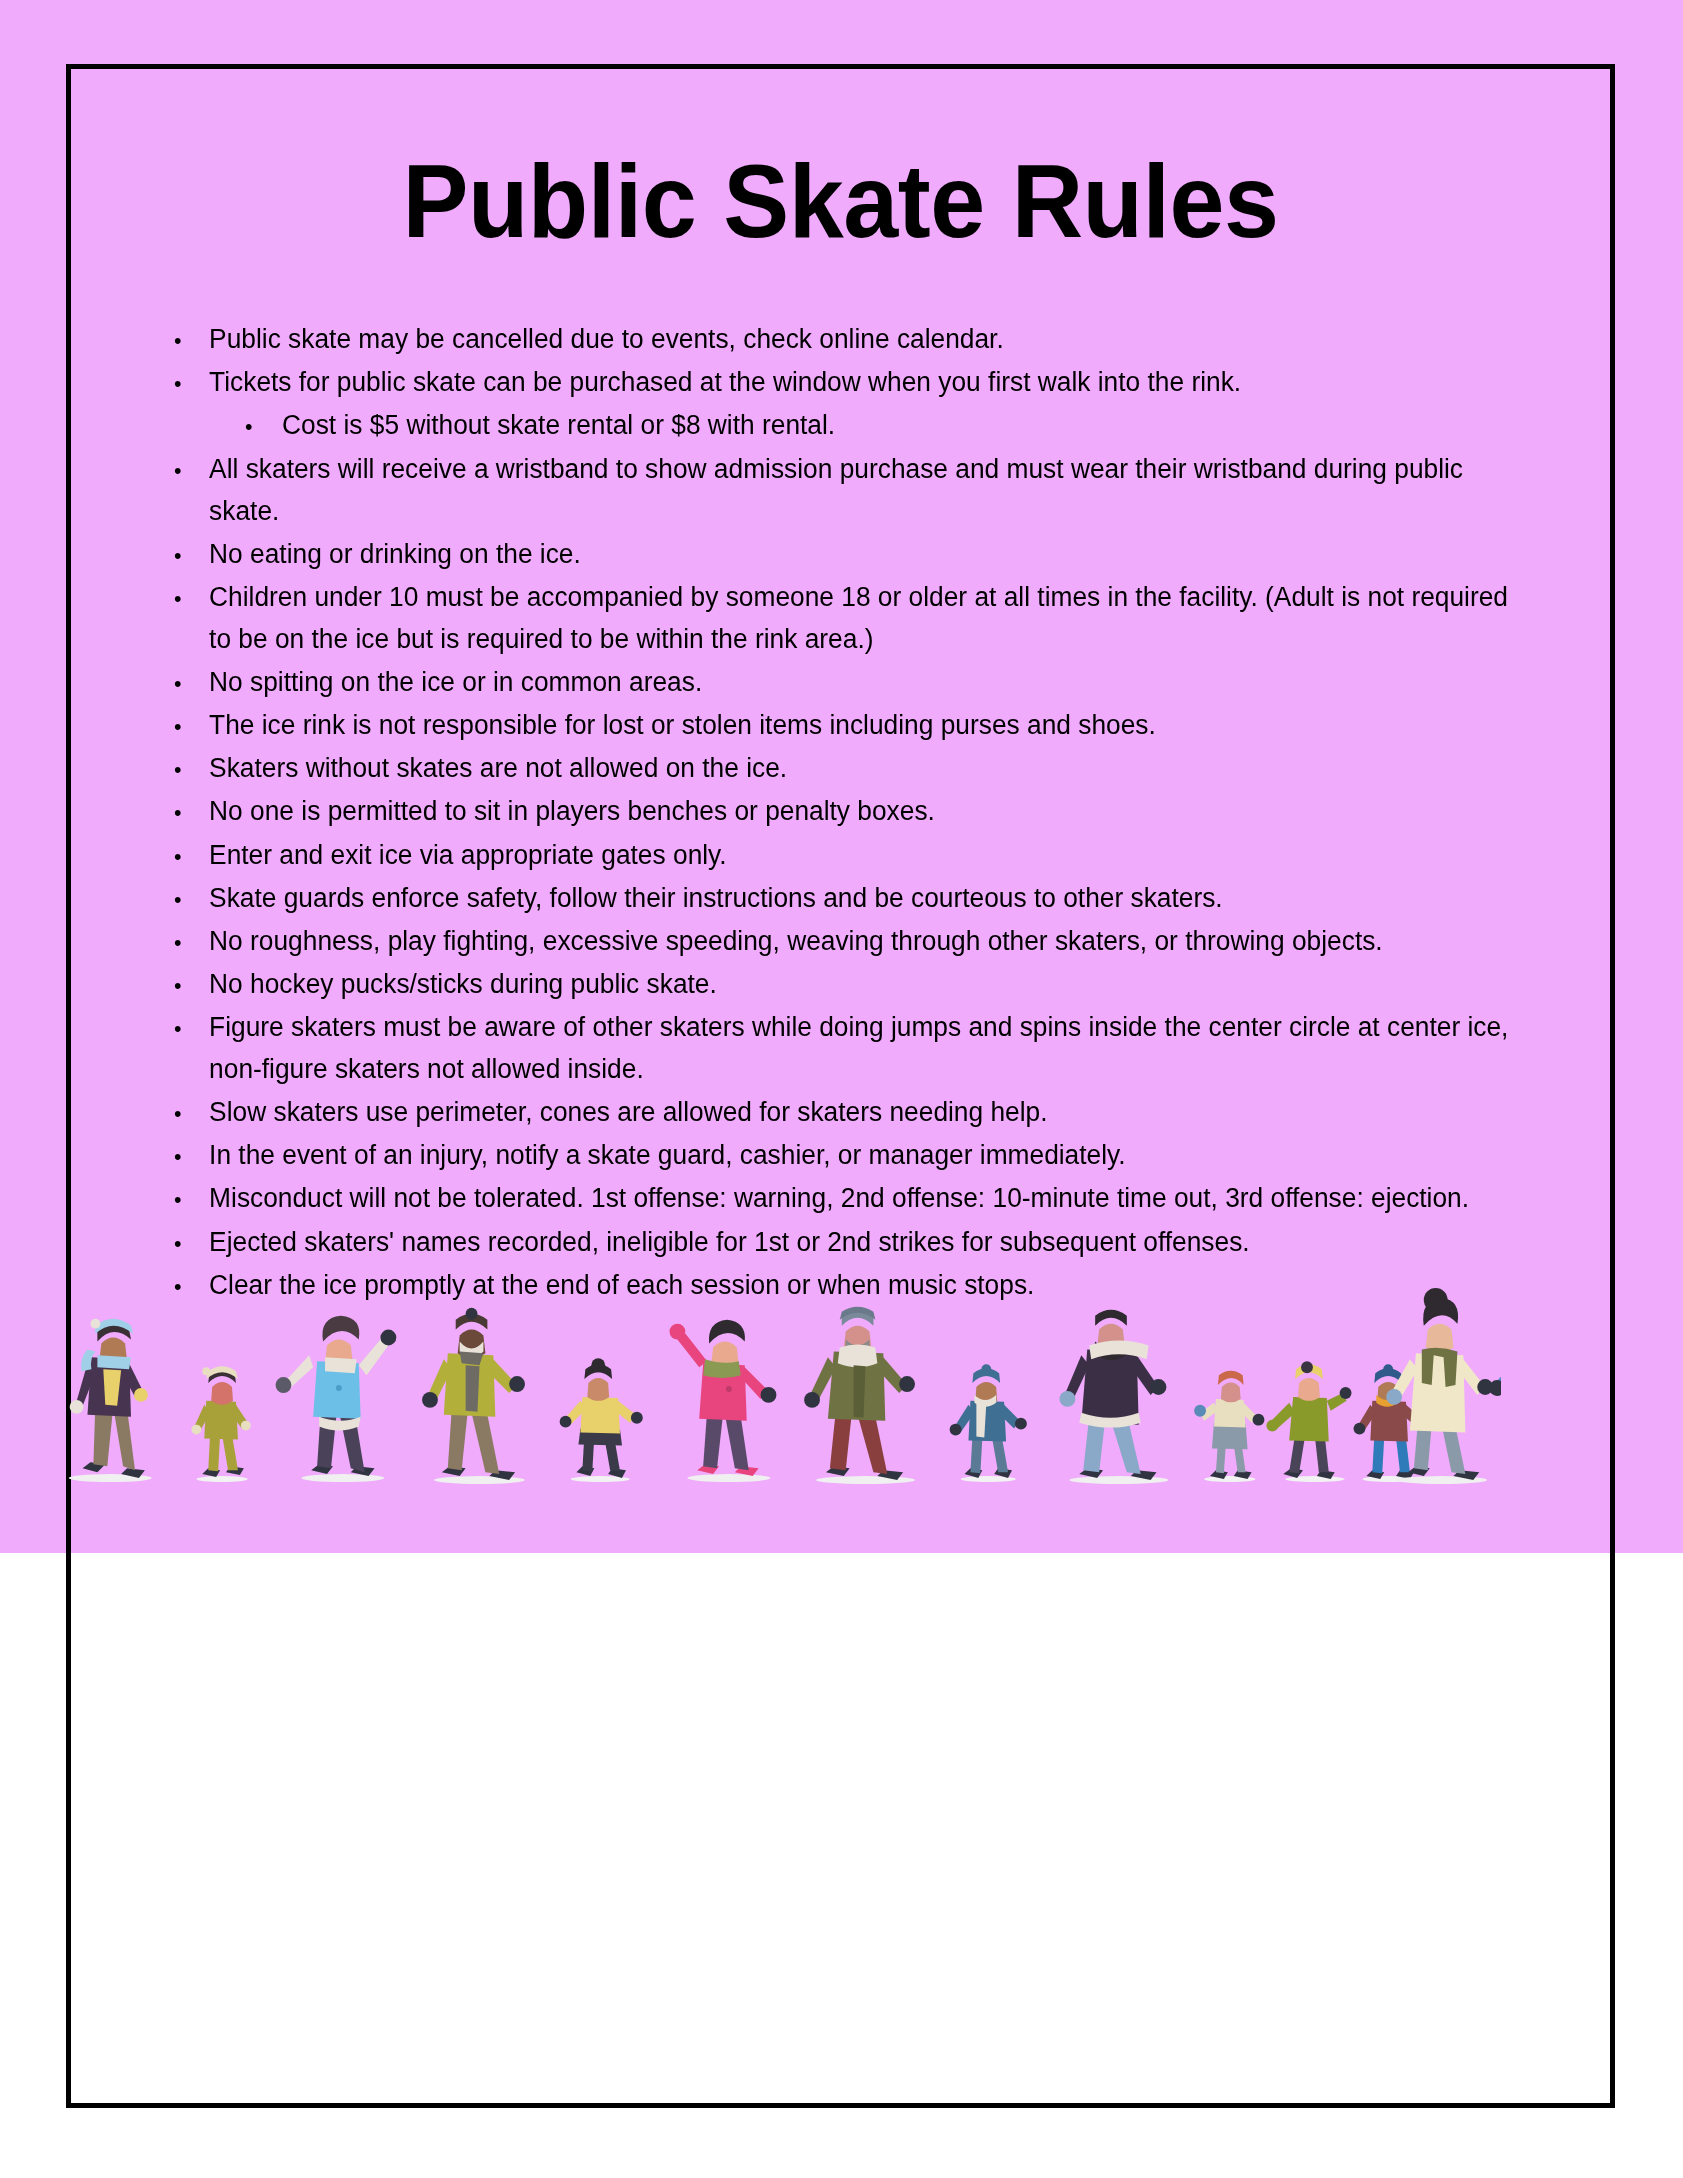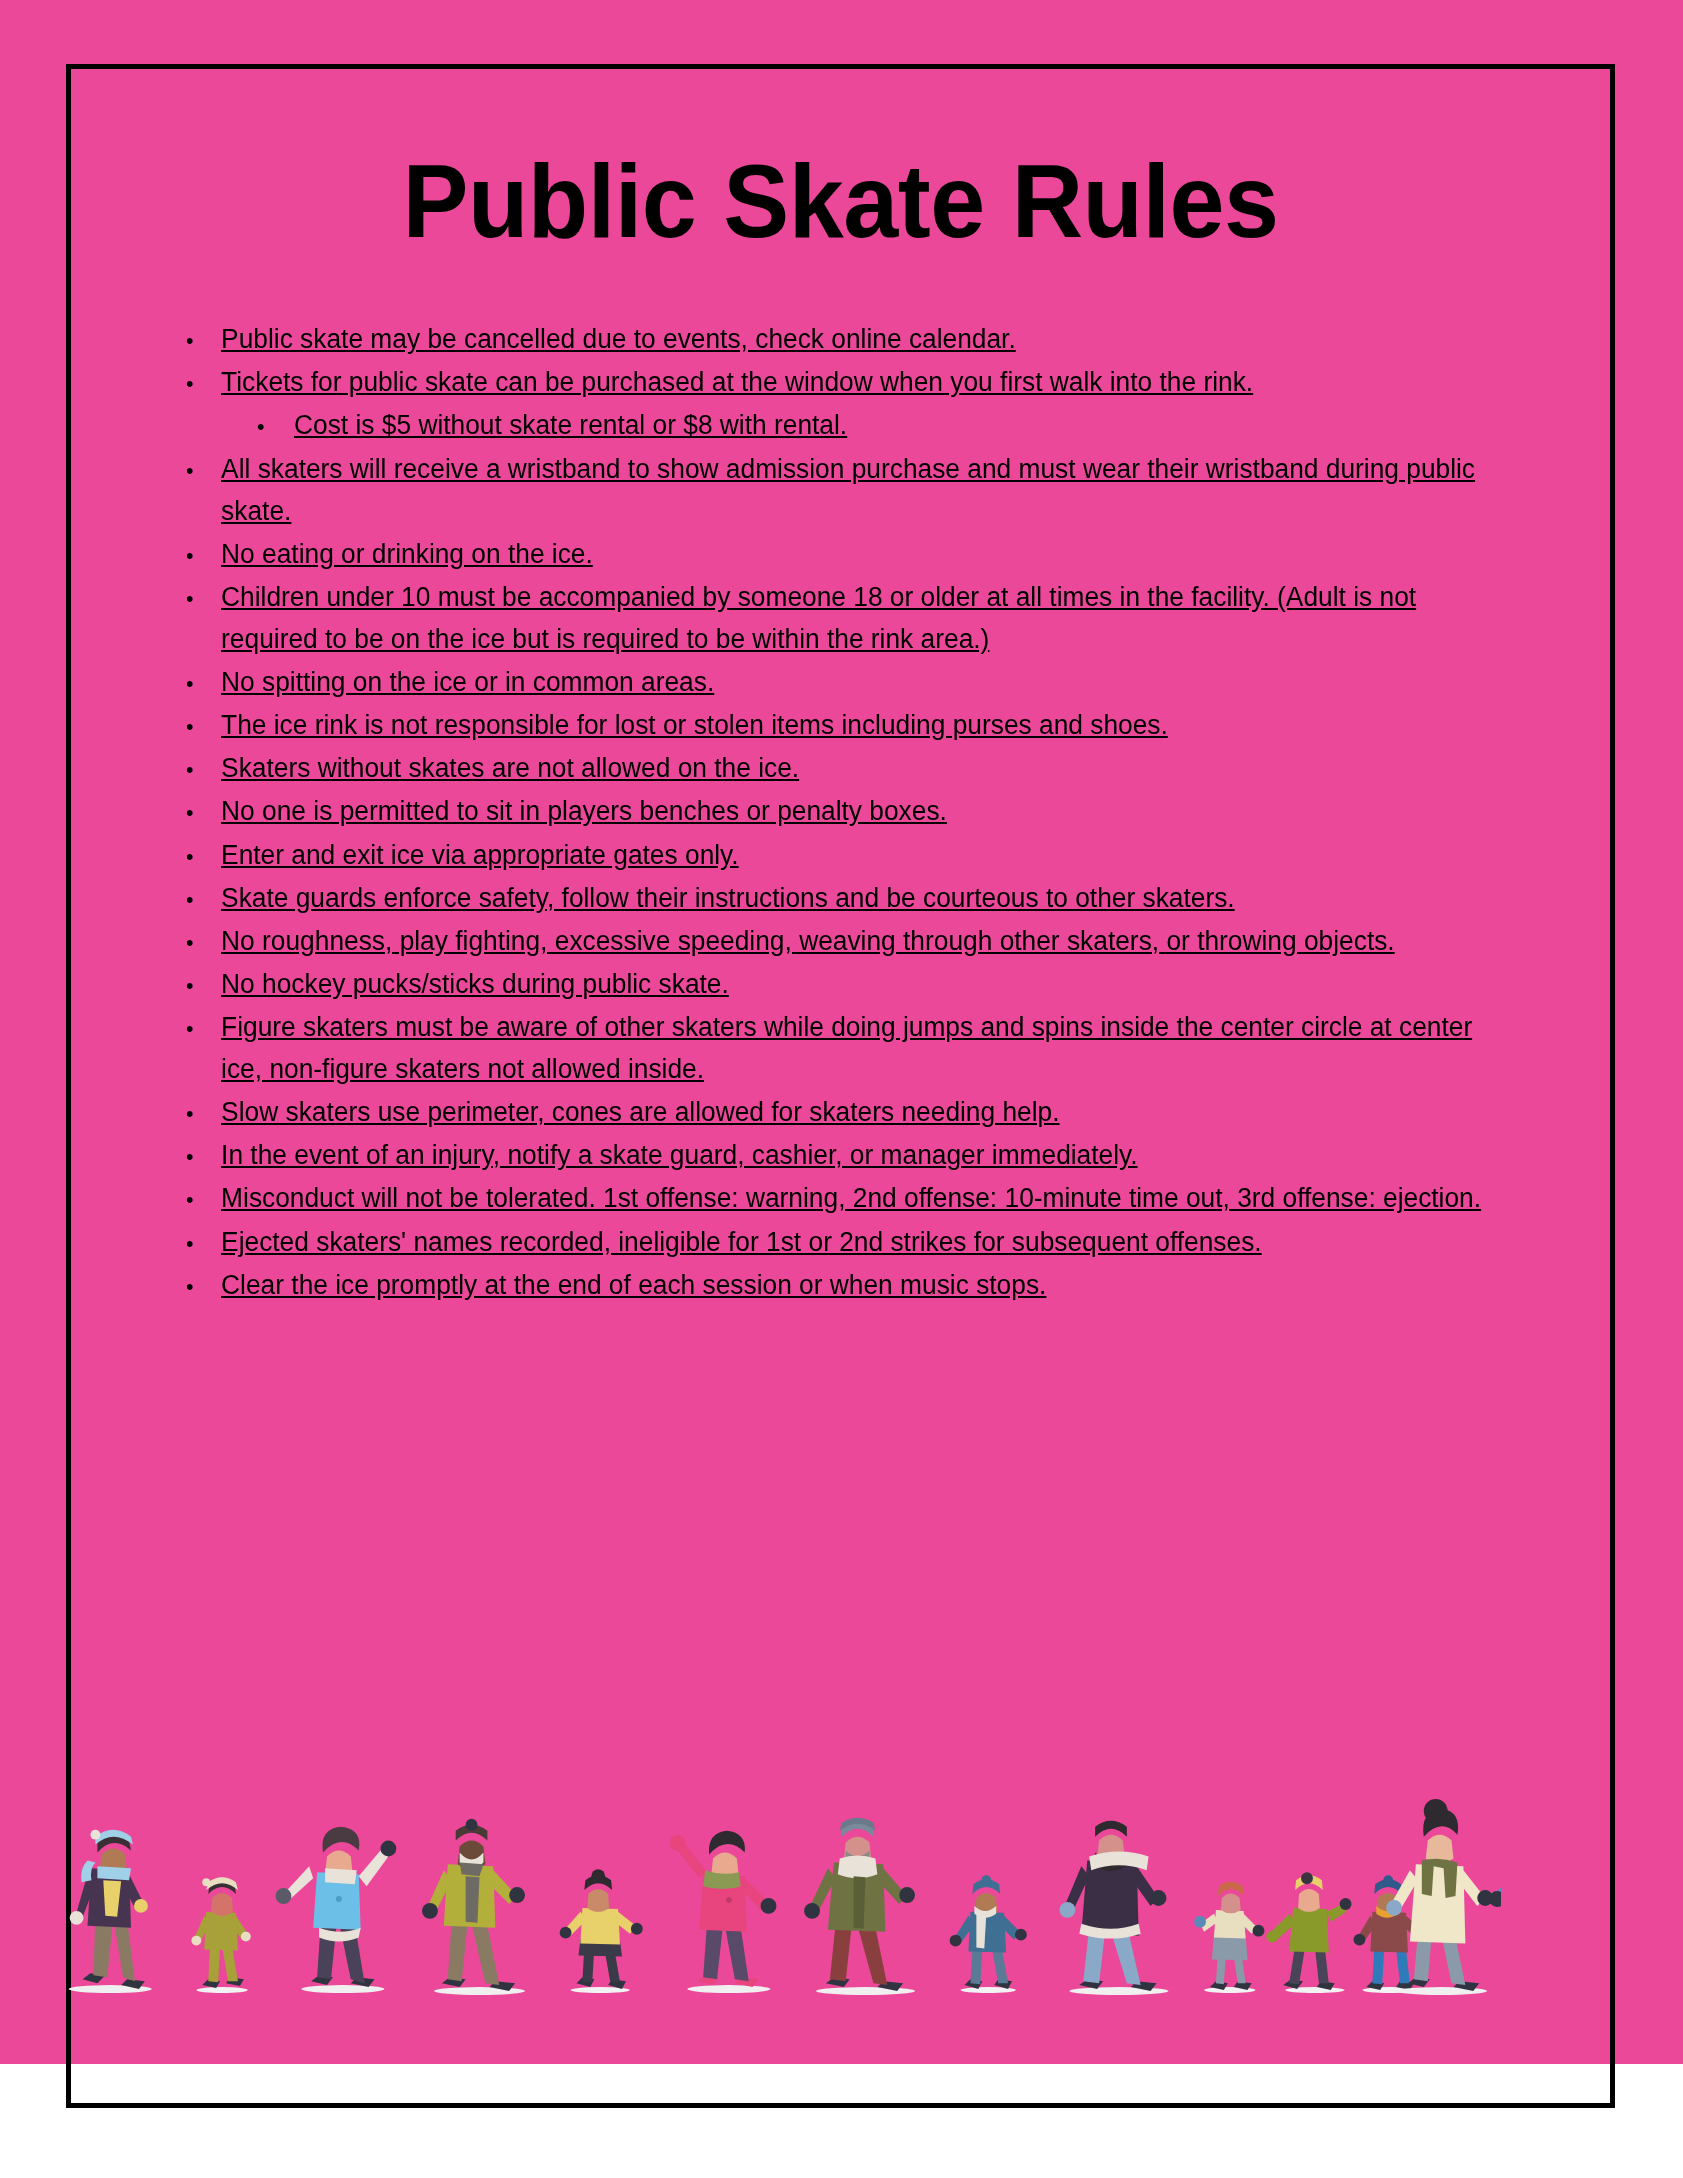--- a/index.html
+++ b/index.html
@@ -11,22 +11,22 @@
     width: 1683px;
     height: 2178px;
     font-family: "Liberation Sans", sans-serif;
     color: #000000;
     overflow: hidden;
   }
 
   #page {
     position: relative;
     width: 1683px;
-    height: 2064px;
-    background: #ec4899;
+    height: 1553px;
+    background: #f0abfc;
   }
 
   
   #page-border {
     position: absolute;
     left: 66px;
     top: 64px;
     width: 1549px;
     height: 2044px;
     border: 5px solid #000000;
@@ -54,27 +54,26 @@
     letter-spacing: -0.5px;
     margin: 0;
     padding-top: 77px;
     transform: scaleX(0.96);
     transform-origin: center top;
     white-space: nowrap;
   }
 
   
   #rules-list {
-    margin: 16px;
+    margin: 4px;
     padding: 0;
     list-style: none;
     margin-top: 61px;
     padding-left: 99px;
     padding-right: 44px;
-    text-decoration: underline;
   }
 
   .rule-item {
     position: relative;
     font-family: "Liberation Sans", sans-serif;
     font-size: 27px;
     line-height: 1.56;
     padding-left: 36px;
     margin-bottom: 1px;
     text-align: left;

